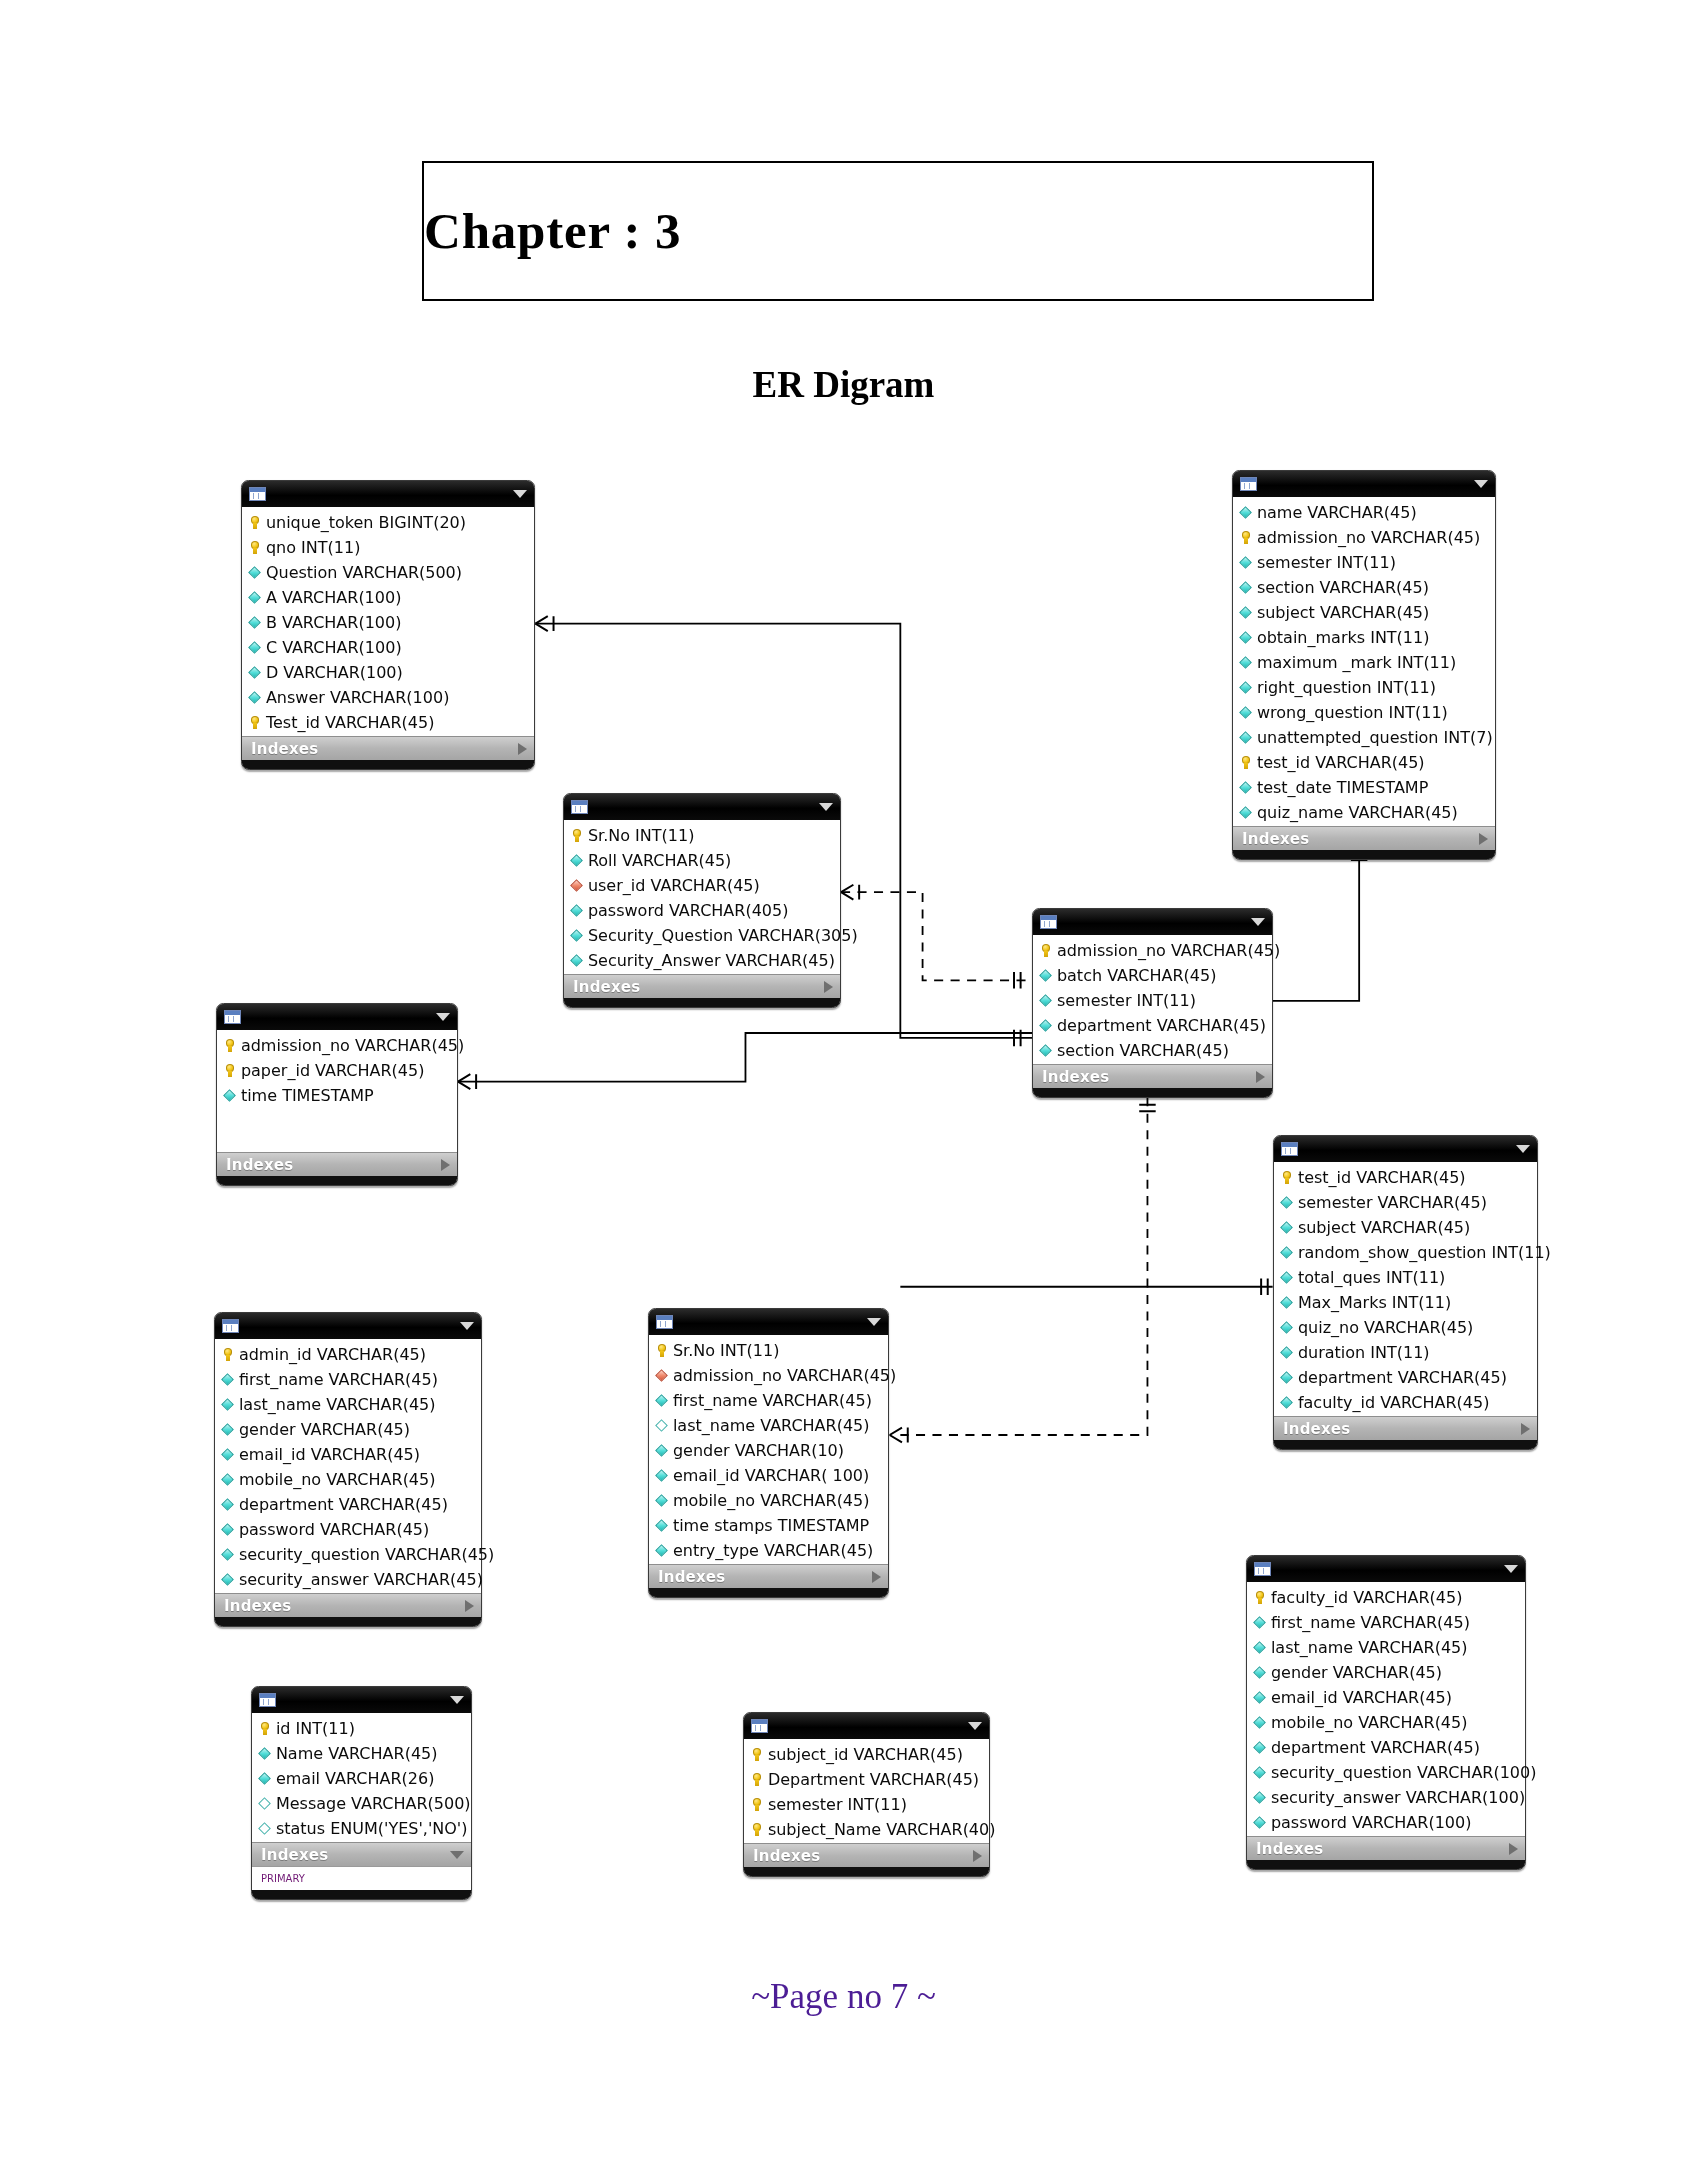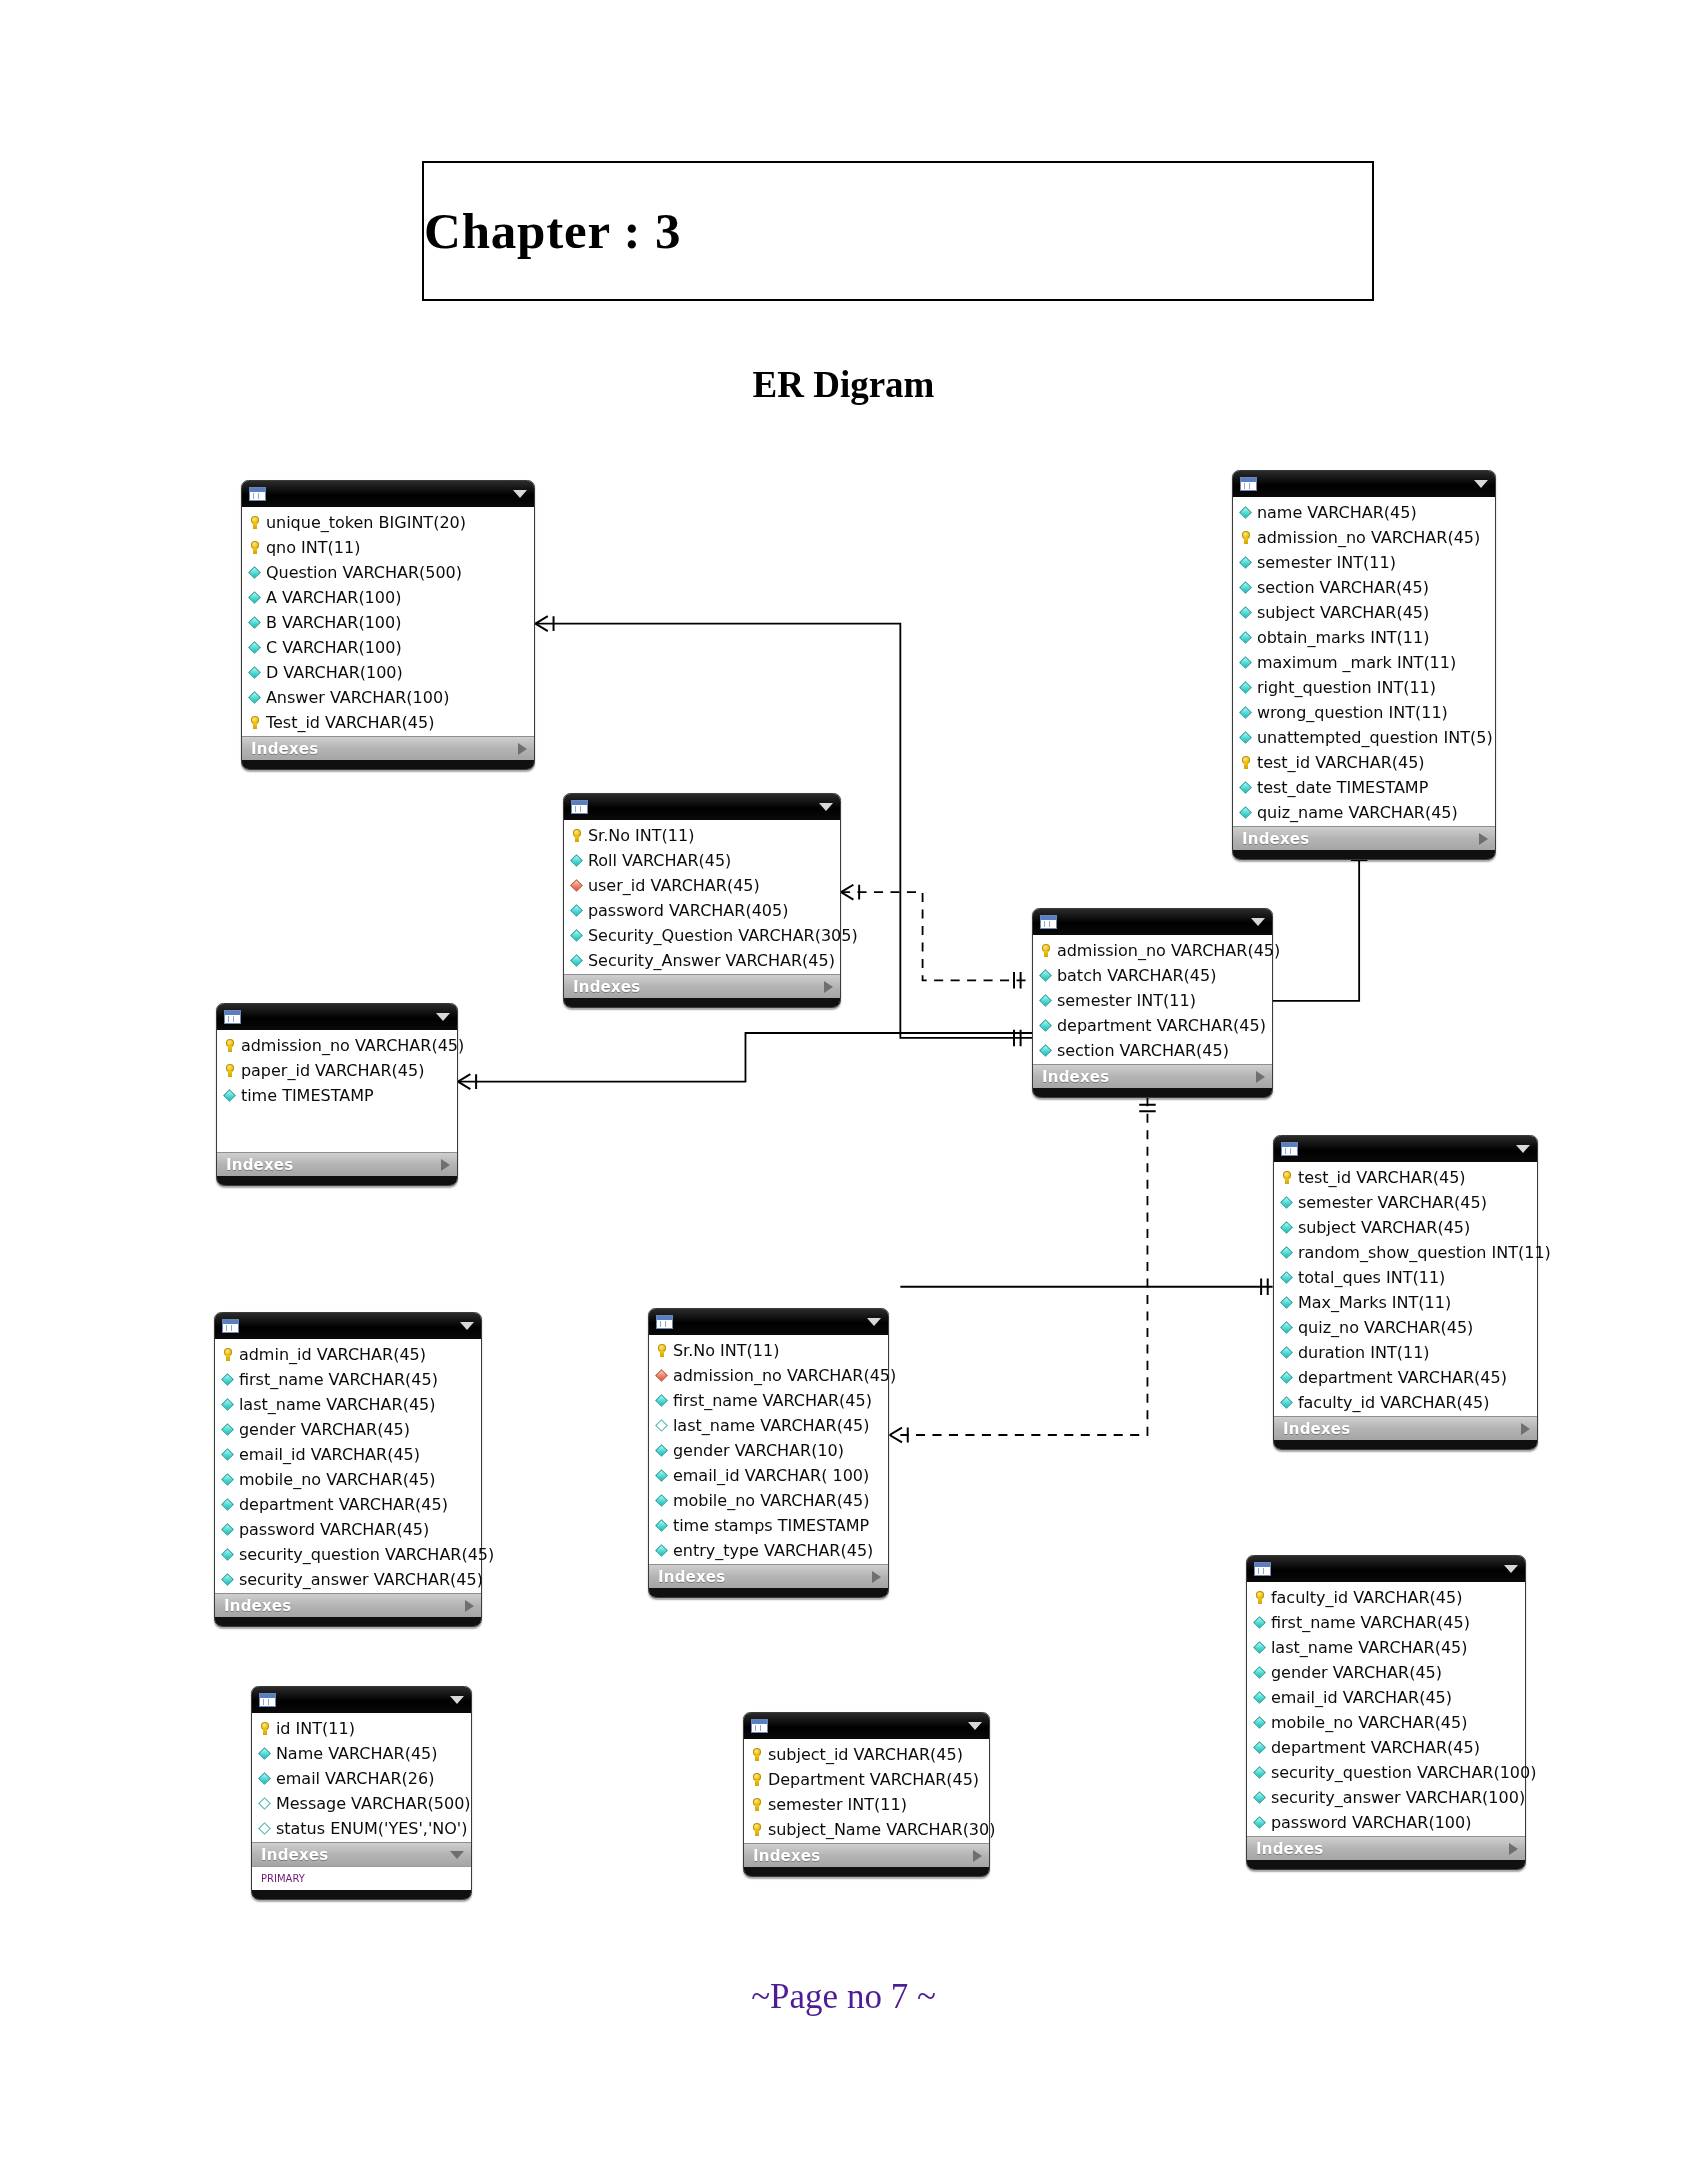--- a/index.html
+++ b/index.html
@@ -274,21 +274,21 @@
           <div class="col">
             <span class="ico ico-dia"></span>
             <span class="nm">right_question INT(11)</span>
           </div>
           <div class="col">
             <span class="ico ico-dia"></span>
             <span class="nm">wrong_question INT(11)</span>
           </div>
           <div class="col">
             <span class="ico ico-dia"></span>
-            <span class="nm">unattempted_question INT(5)</span>
+            <span class="nm">unattempted_question INT(7)</span>
           </div>
           <div class="col">
             <span class="ico ico-key"></span>
             <span class="nm">test_id VARCHAR(45)</span>
           </div>
           <div class="col">
             <span class="ico ico-dia"></span>
             <span class="nm">test_date TIMESTAMP</span>
           </div>
           <div class="col">
@@ -653,21 +653,21 @@
           <div class="col">
             <span class="ico ico-key"></span>
             <span class="nm">Department VARCHAR(45)</span>
           </div>
           <div class="col">
             <span class="ico ico-key"></span>
             <span class="nm">semester INT(11)</span>
           </div>
           <div class="col">
             <span class="ico ico-key"></span>
-            <span class="nm">subject_Name VARCHAR(30)</span>
+            <span class="nm">subject_Name VARCHAR(40)</span>
           </div>
         </div>
         <div class="tbl-foot">
           <span class="foot-label">Indexes</span>
           <span class="caret-right"></span>
         </div>
         <div class="tbl-base"></div>
       </div>
     </div>
 

